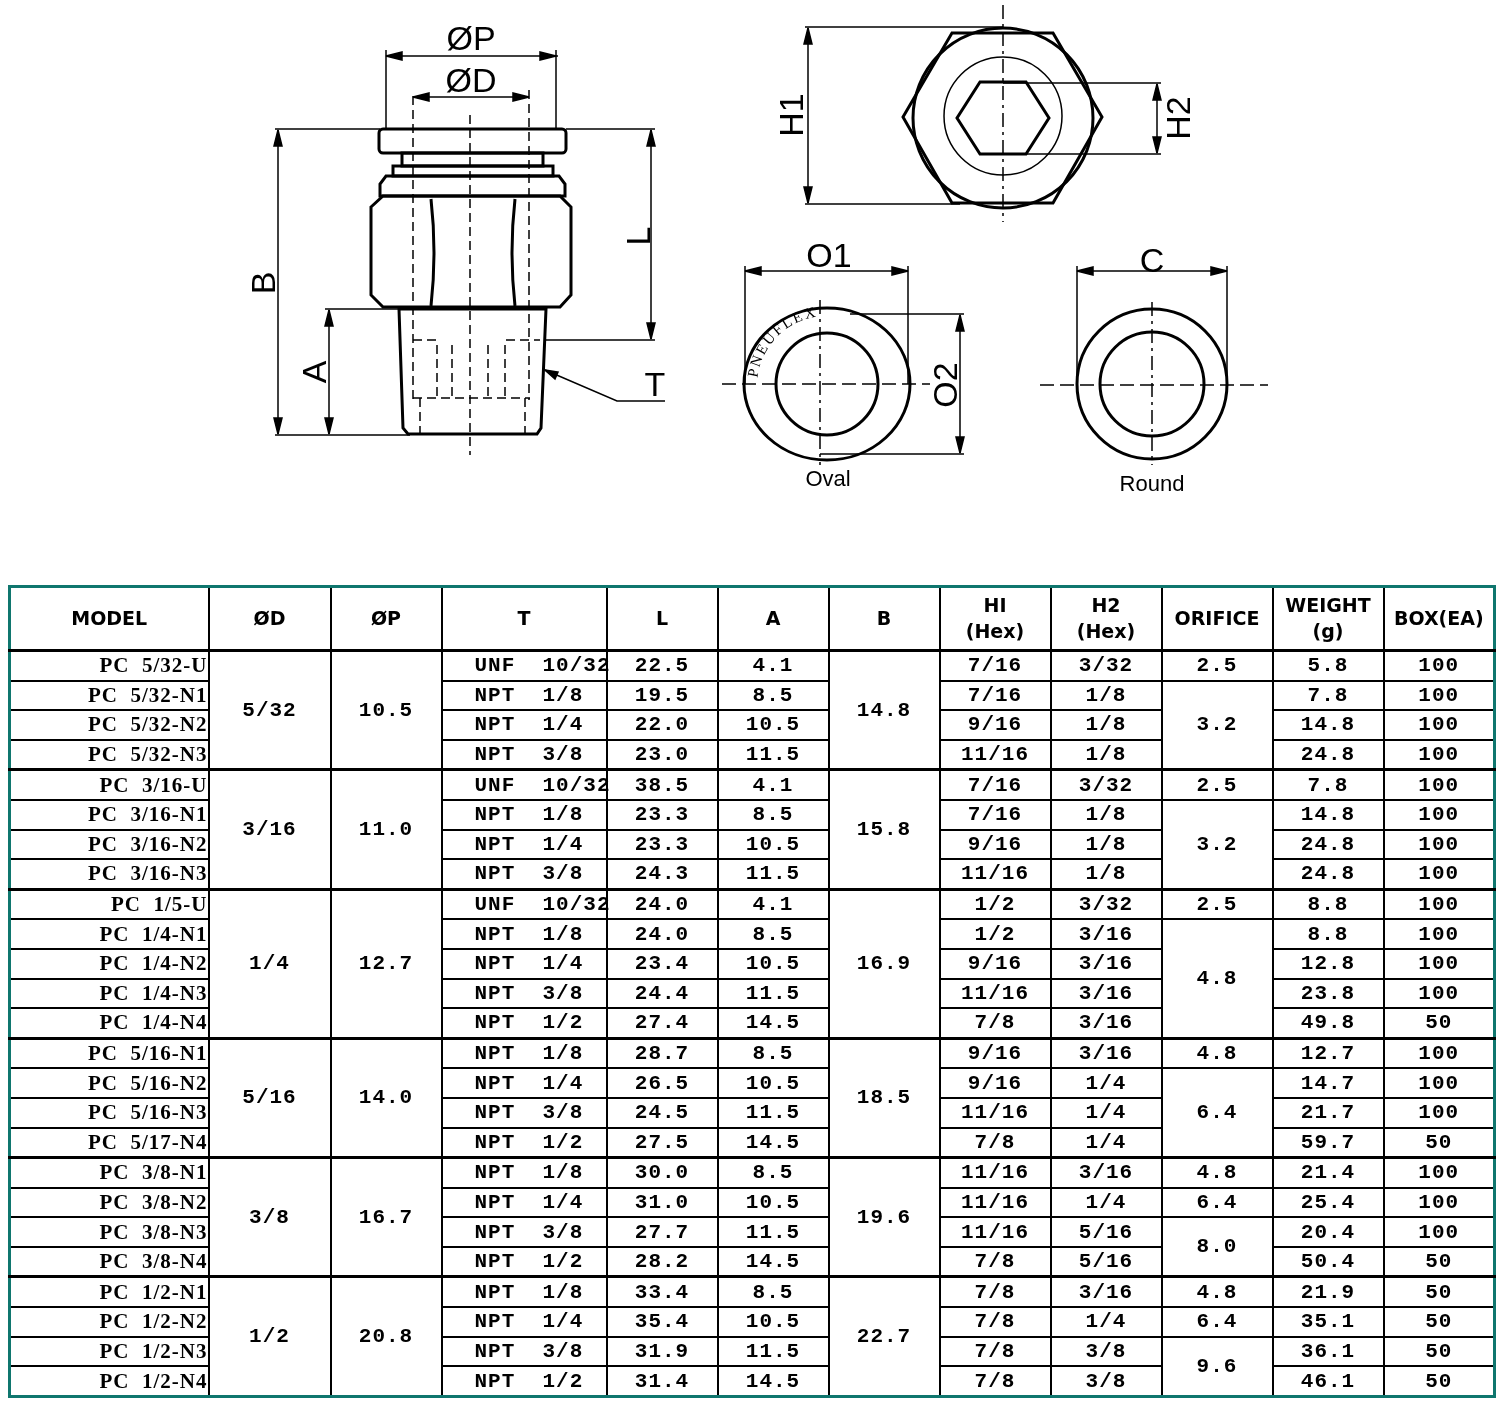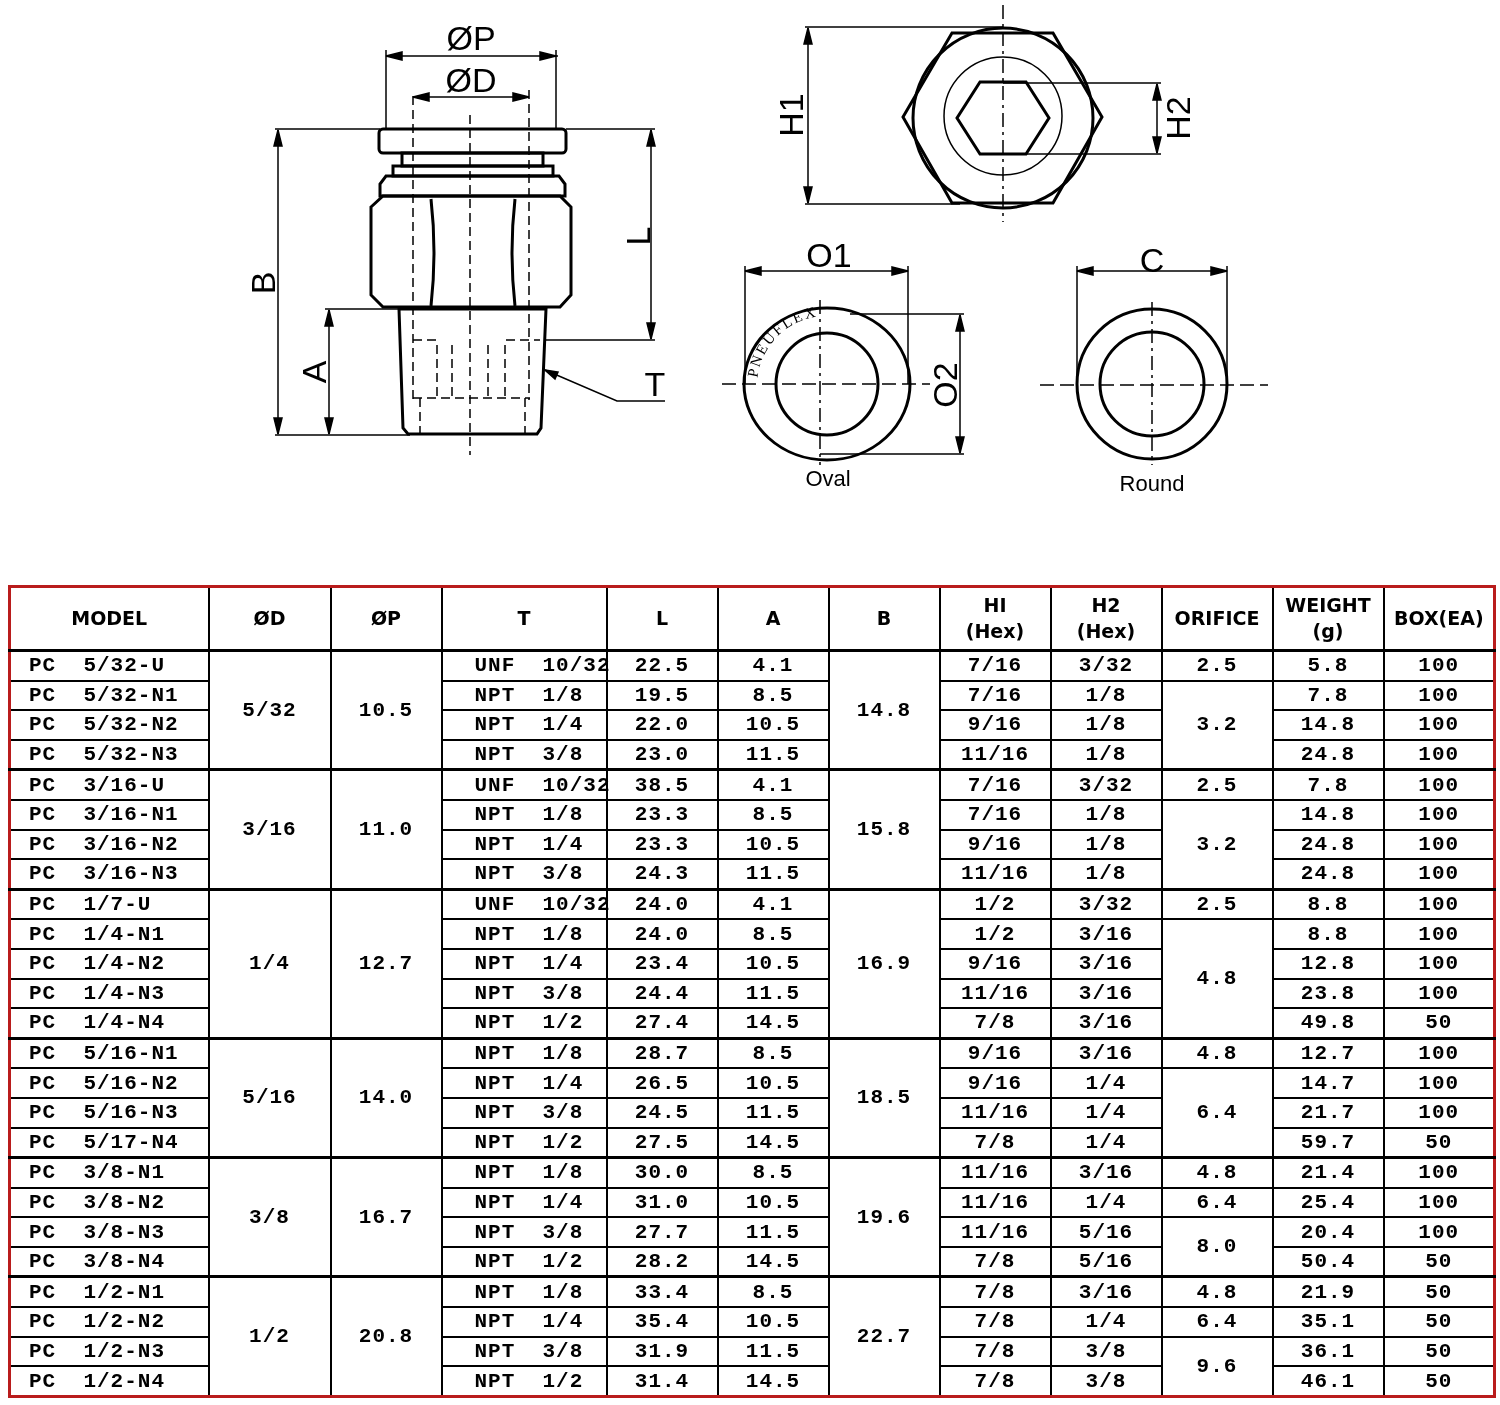--- a/index.html
+++ b/index.html
@@ -3,25 +3,25 @@
 <meta charset="utf-8">
 <style>
   html, body { margin: 0; padding: 0; background: #ffffff; }
   body { width: 1500px; height: 1405px; position: relative; overflow: hidden; font-family: "DejaVu Sans", sans-serif; color: #000; }
   #drawing { position: absolute; left: 0; top: 0; width: 1500px; height: 560px; }
   #drawing svg { width: 1500px; height: 560px; display: block; }
   .dimlbl { font-family: "Liberation Sans", sans-serif; font-size: 34px; fill: #000; }
   .smlbl { font-family: "Liberation Sans", sans-serif; font-size: 22px; fill: #000; }
   .brand { font-family: "Liberation Serif", serif; font-size: 15px; fill: #000; letter-spacing: 2px; }
 
-  table.spec { position: absolute; left: 8px; top: 585px; width: 1485px; border-collapse: collapse; table-layout: fixed; border: 3px solid #b91c1c; }
+  table.spec { position: absolute; left: 8px; top: 585px; width: 1485px; border-collapse: collapse; table-layout: fixed; border: 3px solid #0f766e; }
   table.spec th, table.spec td { border: 2px solid #000; padding: 0; text-align: center; vertical-align: middle; }
   table.spec th { height: 61px; font-family: "DejaVu Sans", sans-serif; font-size: 19px; font-weight: bold; line-height: 1.35; }
   table.spec td { height: 27.6px; font-family: "Liberation Mono", monospace; font-size: 21px; font-weight: bold; line-height: 1; letter-spacing: 1px; }
-  table.spec td.model { text-align: left; padding-left: 18px; white-space: pre; }
+  table.spec td.model { text-align: right; padding-left: 18px; white-space: pre; font-family: Liberation Serif, serif; }
   table.spec td.thread { text-align: left; padding-left: 32px; white-space: pre; }
   table.spec tr.grp-start td { border-top: 3px solid #000; }
 </style>
 </head>
 <body>
 
 <div id="drawing">
 <svg viewBox="0 0 1500 560" xmlns="http://www.w3.org/2000/svg">
   <g stroke="#000" fill="none" stroke-width="3">
 
@@ -265,21 +265,21 @@
         <td class="model">PC  3/16-N3</td>
         <td class="thread">NPT  3/8</td>
         <td>24.3</td>
         <td>11.5</td>
         <td>11/16</td>
         <td>1/8</td>
         <td>24.8</td>
         <td>100</td>
       </tr>
       <tr class="grp-start">
-        <td class="model">PC  1/7-U</td>
+        <td class="model">PC  1/5-U</td>
         <td rowspan="5">1/4</td>
         <td rowspan="5">12.7</td>
         <td class="thread">UNF  10/32</td>
         <td>24.0</td>
         <td>4.1</td>
         <td rowspan="5">16.9</td>
         <td>1/2</td>
         <td>3/32</td>
         <td>2.5</td>
         <td>8.8</td>

